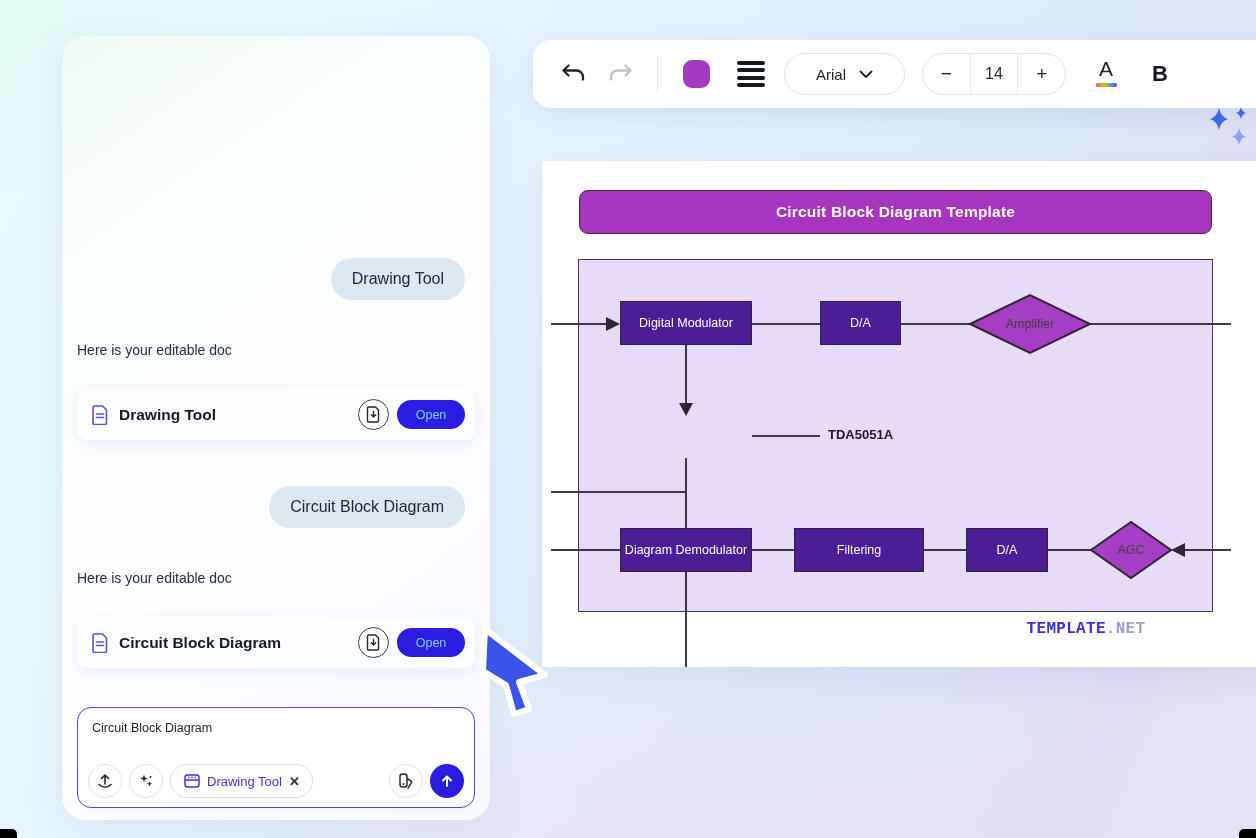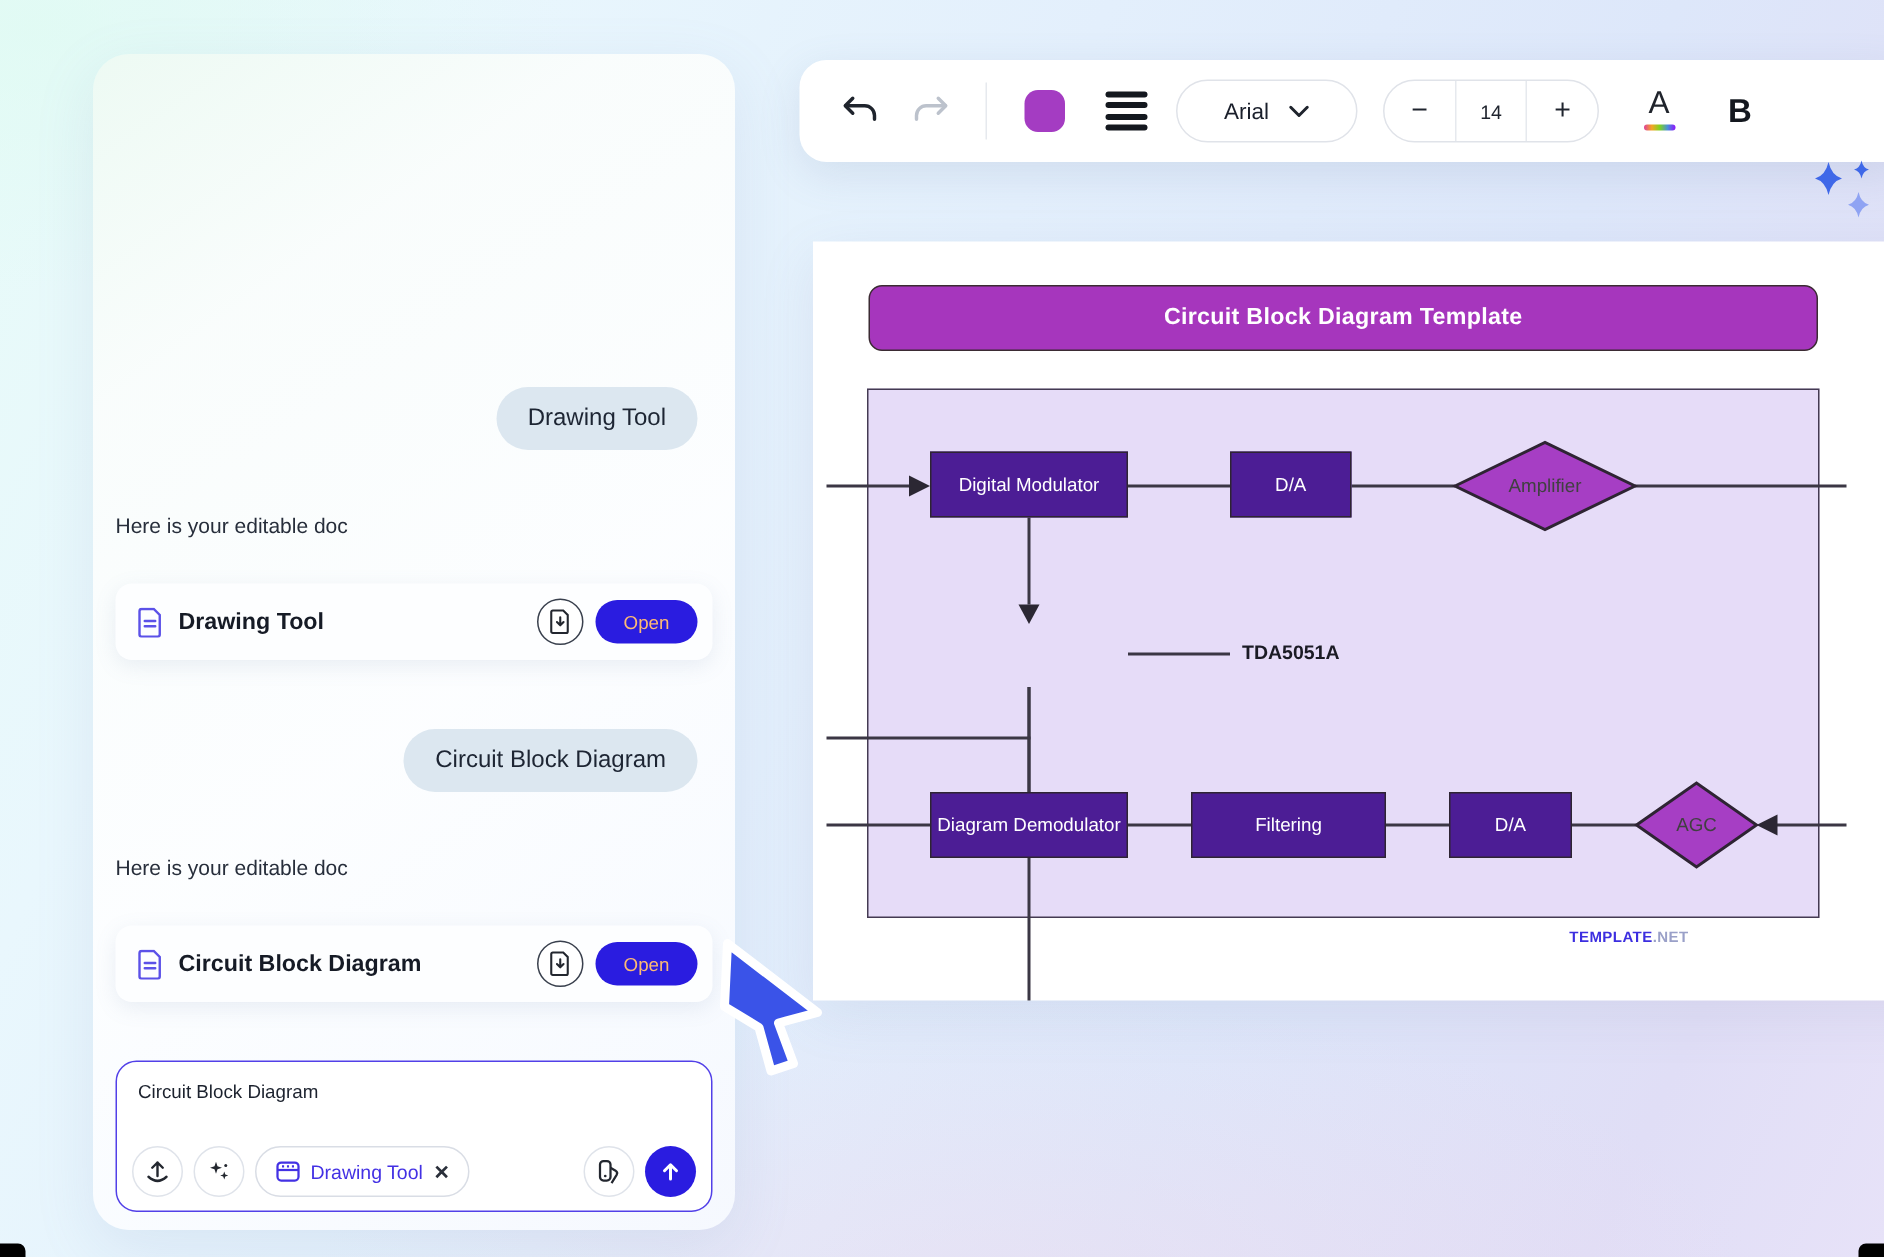--- a/index.html
+++ b/index.html
@@ -35,21 +35,21 @@
     box-shadow:0 4px 14px rgba(110,130,170,.13);
     display:flex; align-items:center; padding:0 10px 0 15px;
   }
   .doc-card .title { font-size:15.5px; font-weight:bold; color:#161b26; margin-left:11px; flex:1; }
   .circle-btn {
     width:31px; height:31px; border-radius:50%; border:1.3px solid #39404d;
     display:flex; align-items:center; justify-content:center; background:#fff; flex:none;
   }
   .open-btn {
     width:68px; height:29px; border-radius:15px; background:#2a1ce0; border:none;
-    color:#fdba74; font-size:12.5px; font-family:inherit;
+    color:#7dd3fc; font-size:12.5px; font-family:inherit;
     display:flex; align-items:center; justify-content:center; margin-left:8px; flex:none;
   }
   
   .composer {
     position:absolute; left:15px; top:671px; width:398px; height:101px;
     background:#fff; border:1.6px solid #5240e8; border-radius:14px;
   }
   .composer .value { position:absolute; left:14px; top:13px; font-size:12.5px; color:#1c222e; }
   .composer .row {
     position:absolute; left:10px; right:10px; bottom:9px; height:34px;
@@ -83,21 +83,21 @@
     display:flex; flex-direction:column; justify-content:space-between; }
   .hamburger span { display:block; height:3.6px; border-radius:2px; background:#14181f; }
   .pill {
     position:absolute; top:13px; height:42px; border:1px solid #e0e3e9; border-radius:21px;
     background:#fff; display:flex; align-items:center;
   }
   .font-pill { left:251px; width:121px; justify-content:center; gap:13px; font-size:15px; color:#1a1f2b; }
   .size-pill { left:389px; width:144px; }
   .size-seg { flex:1; height:100%; display:flex; align-items:center; justify-content:center;
     font-size:16px; color:#1f242e; }
-  .size-seg.mid { border-left:1px solid #e6e9ee; border-right:1px solid #e6e9ee; font-size:13px; }
+  .size-seg.mid { border-left:1px solid #e6e9ee; border-right:1px solid #e6e9ee; font-size:16px; }
   .size-seg.op { font-size:19px; }
   .font-color { position:absolute; left:558px; top:16px; width:30px; height:36px;
     display:flex; flex-direction:column; align-items:center; }
   .font-color .letter { font-size:21px; color:#20242c; line-height:25px; }
   .font-color .rainbow { width:21px; height:4px; border-radius:2px; margin-top:2px;
     background:linear-gradient(90deg,#e0409a,#f5a623,#7ed321,#4a90d9,#9013fe); }
   .bold-btn { position:absolute; left:612px; top:18px; width:30px; height:32px;
     display:flex; align-items:center; justify-content:center;
     font-size:22px; font-weight:800; color:#14181f; }
 
@@ -121,21 +121,21 @@
   .dg-box {
     position:absolute; background:#4c1d95; border:1.6px solid #2e2433;
     display:flex; align-items:center; justify-content:center;
     color:#fff; font-size:12.5px;
   }
   .dg-diamond-label {
     position:absolute; color:#404040; font-size:12.5px; text-align:center;
     display:flex; align-items:center; justify-content:center;
   }
   .chip-text { position:absolute; left:286px; top:266px; font-size:13px; font-weight:bold; color:#1b1b25; }
-  .watermark { position:absolute; left:444px; top:459px; width:200px; text-align:center; font-size:10px; letter-spacing:.3px; }
+  .watermark { position:absolute; left:444px; top:459px; width:200px; text-align:center; font-size:16px; letter-spacing:.3px;font-family:Liberation Mono, monospace; }
   .watermark .wb { color:#3c2ee0; font-weight:bold; }
   .watermark .wr { color:#9aa0c8; font-weight:bold; }
 
   
   .ai-sparkles { position:absolute; left:1202px; top:102px; }
   .cursor { position:absolute; left:477px; top:624px; pointer-events:none; }
   .corner-mark { position:absolute; bottom:0; height:9px; width:17px; background:#000; }
   .corner-mark.left { left:0; border-radius:0 5px 0 0; }
   .corner-mark.right { right:0; border-radius:5px 0 0 0; }
 </style>

